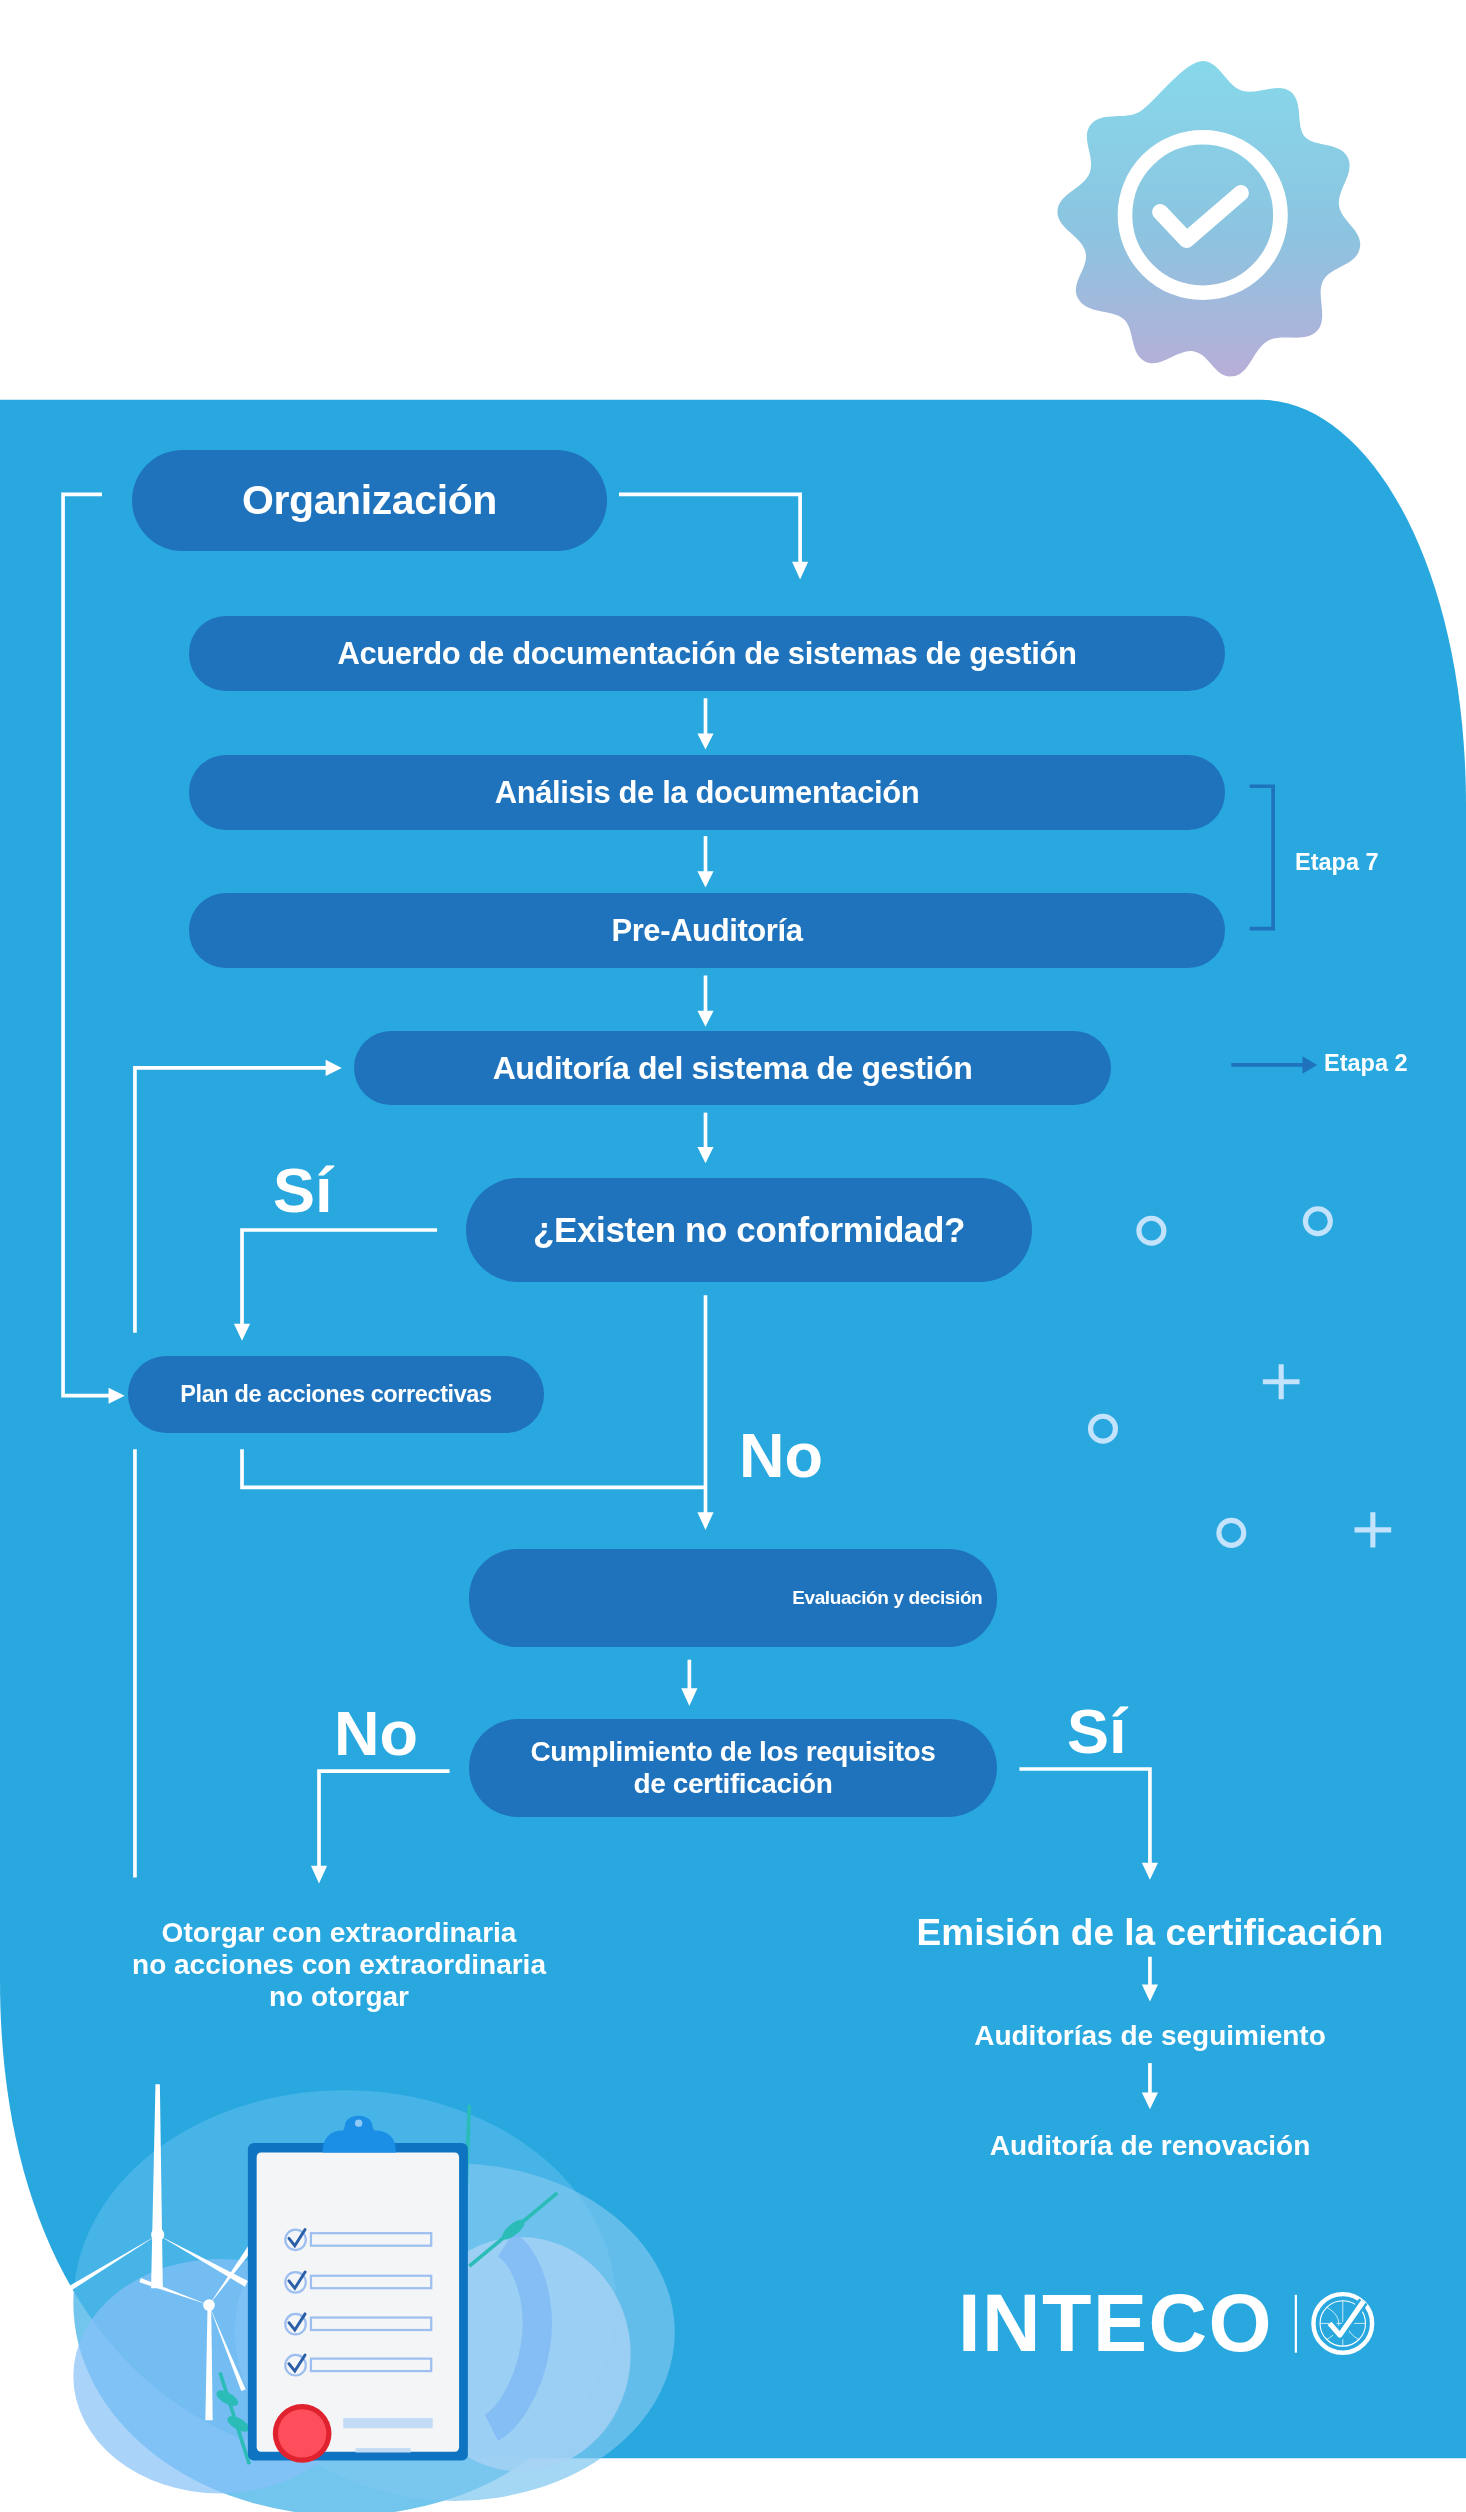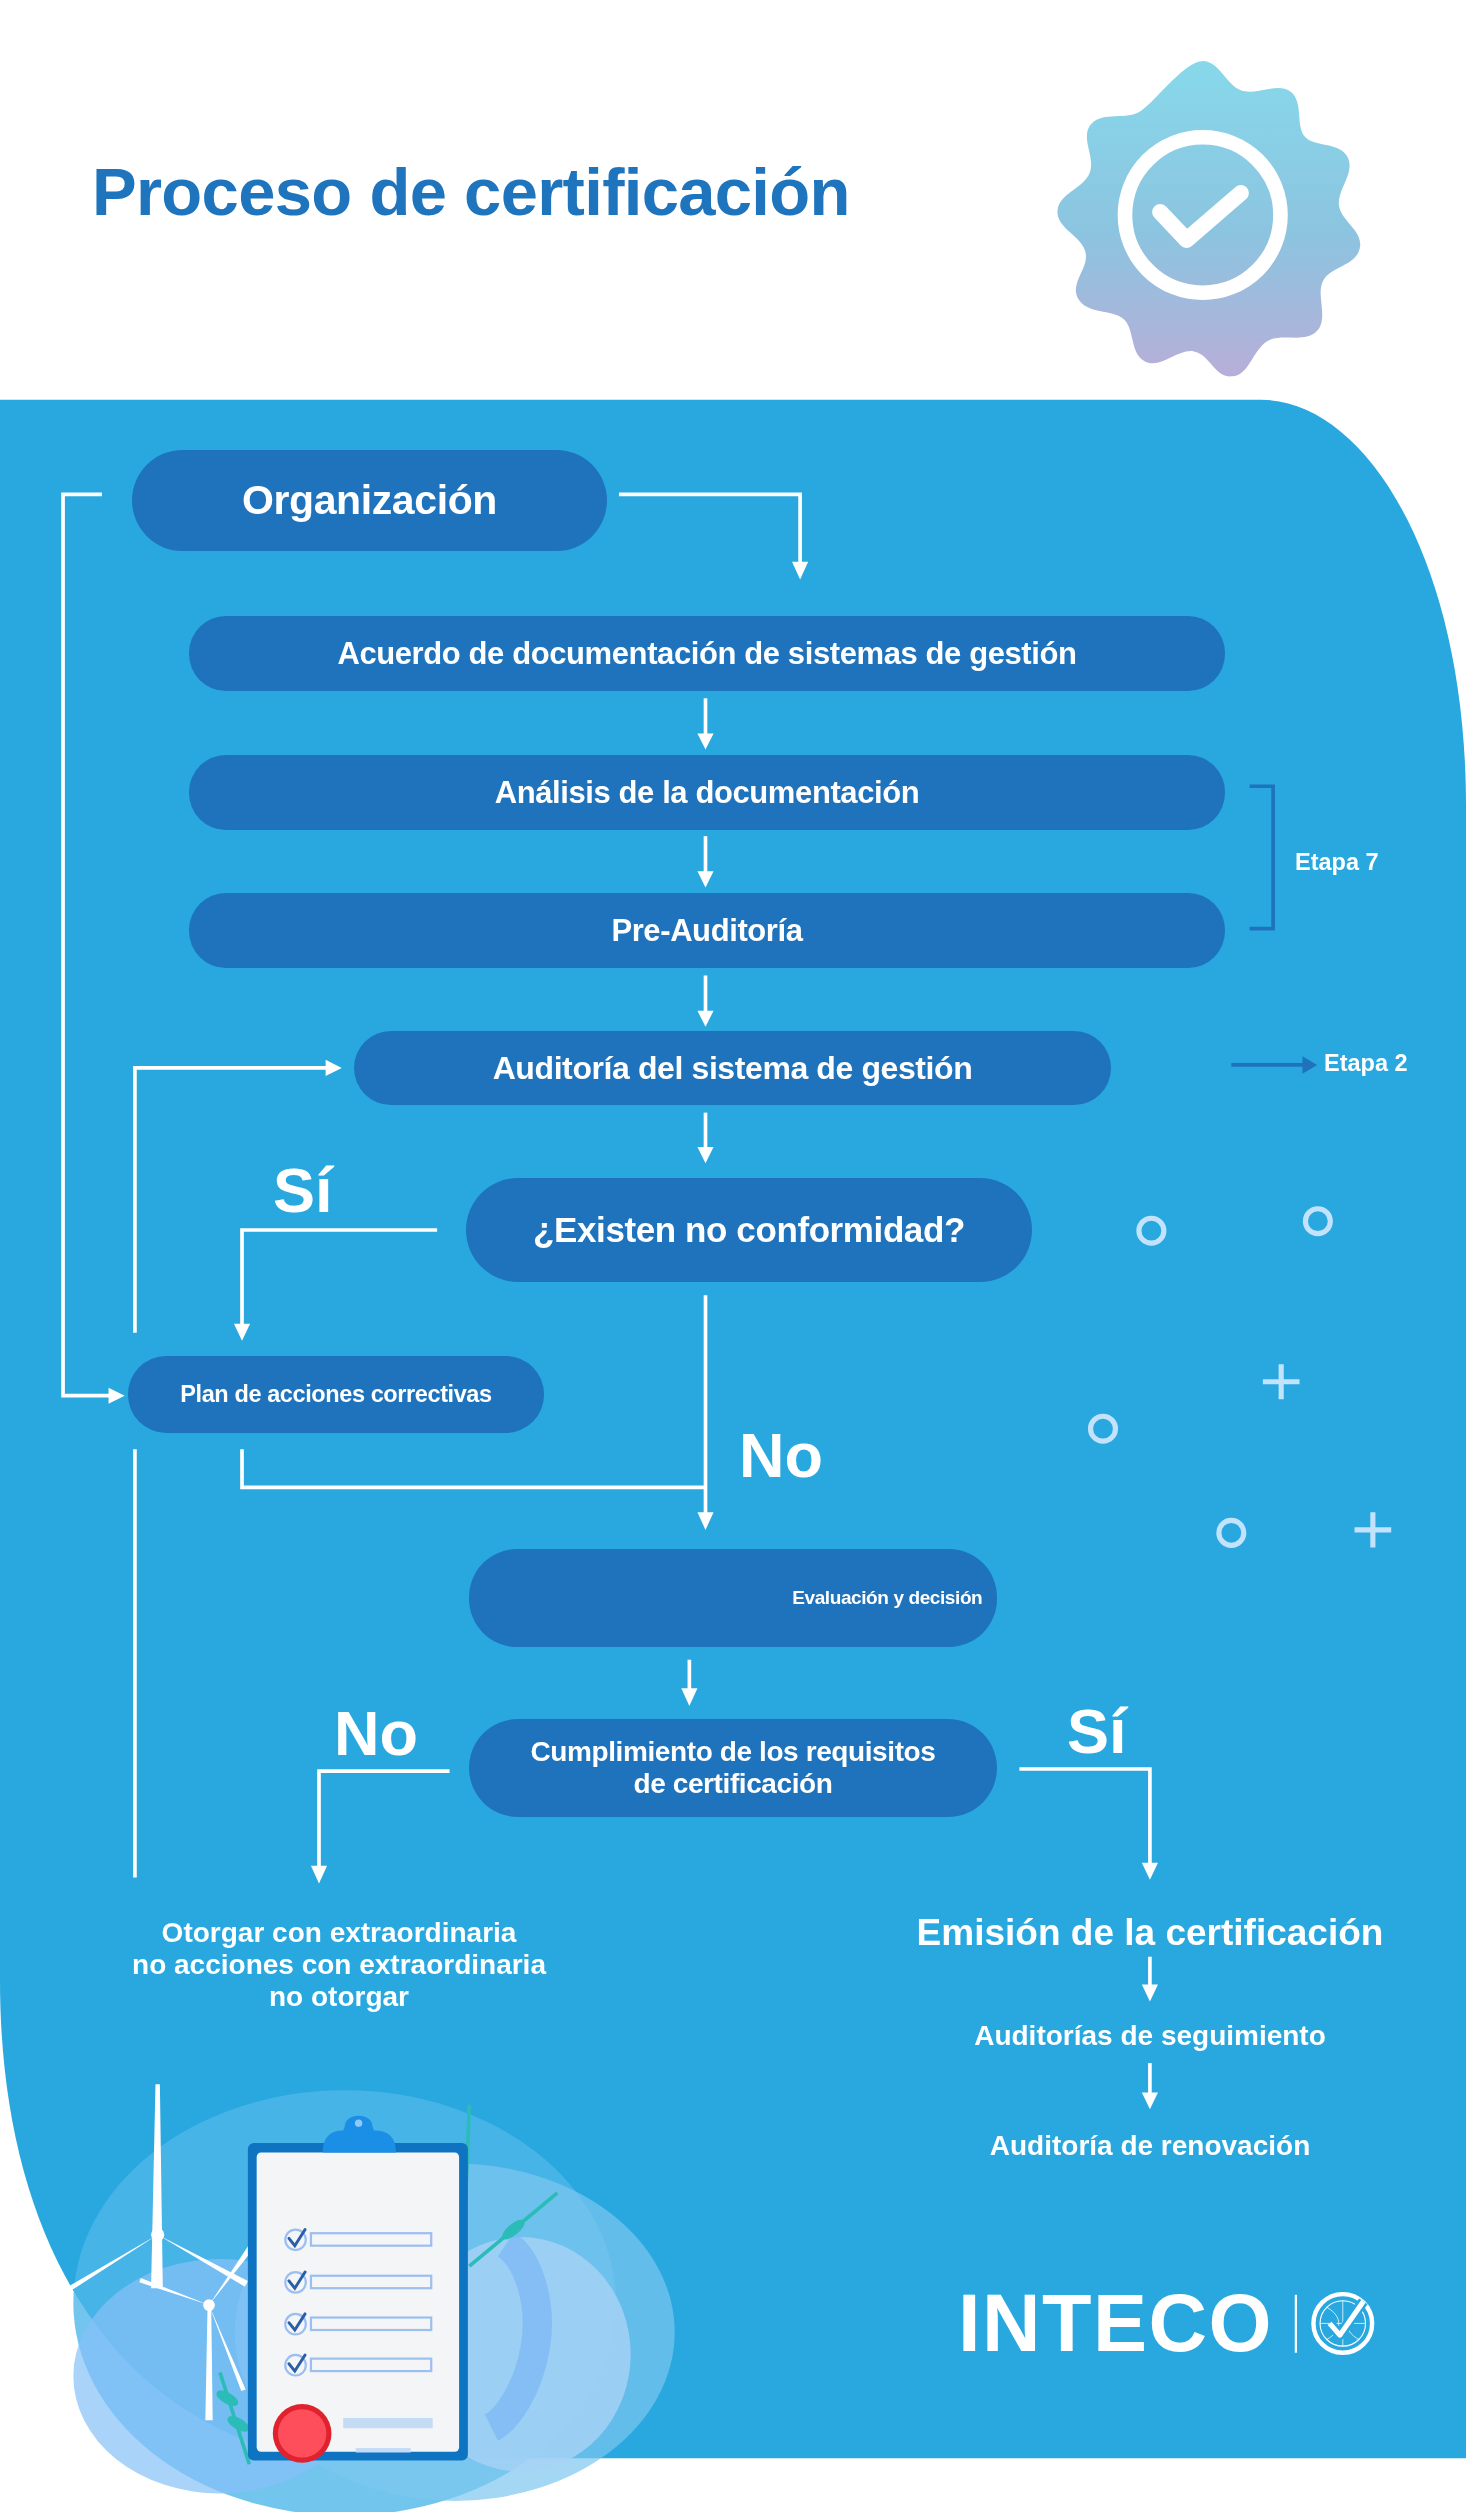--- a/index.html
+++ b/index.html
@@ -160,21 +160,20 @@
   <g transform="translate(1831,3168)">
     <circle r="40" fill="none" stroke="#ffffff" stroke-width="6"></circle>
     <circle r="31" fill="none" stroke="#ffffff" stroke-width="1.5"></circle>
     <path d="M-31,0 L31,0 M0,-31 L0,31 M-22,-22 C0,-10 0,10 -22,22 M22,-22 C0,-10 0,10 22,22" stroke="#ffffff" stroke-width="1" fill="none"></path>
     <polyline points="-18,0 -4,16 28,-30" fill="none" stroke="#29a8e0" stroke-width="14" stroke-linejoin="round"></polyline>
     <polyline points="-18,0 -4,16 28,-30" fill="none" stroke="#ffffff" stroke-width="7" stroke-linejoin="round"></polyline>
   </g>
 </svg>
 
 <h1 class="title">
-  <span>Proceso de certificación</span>
 </h1>
 
 <div class="pill" style="left:132px; top:450px; width:475px; height:101px; border-radius:51px; font-size:41px;">
   <span>Organización</span>
 </div>
 
 <div class="pill" style="left:189px; top:616px; width:1036px; height:75px; border-radius:37px; font-size:31px;">
   <span>Acuerdo de documentación de sistemas de gestión</span>
 </div>
 

